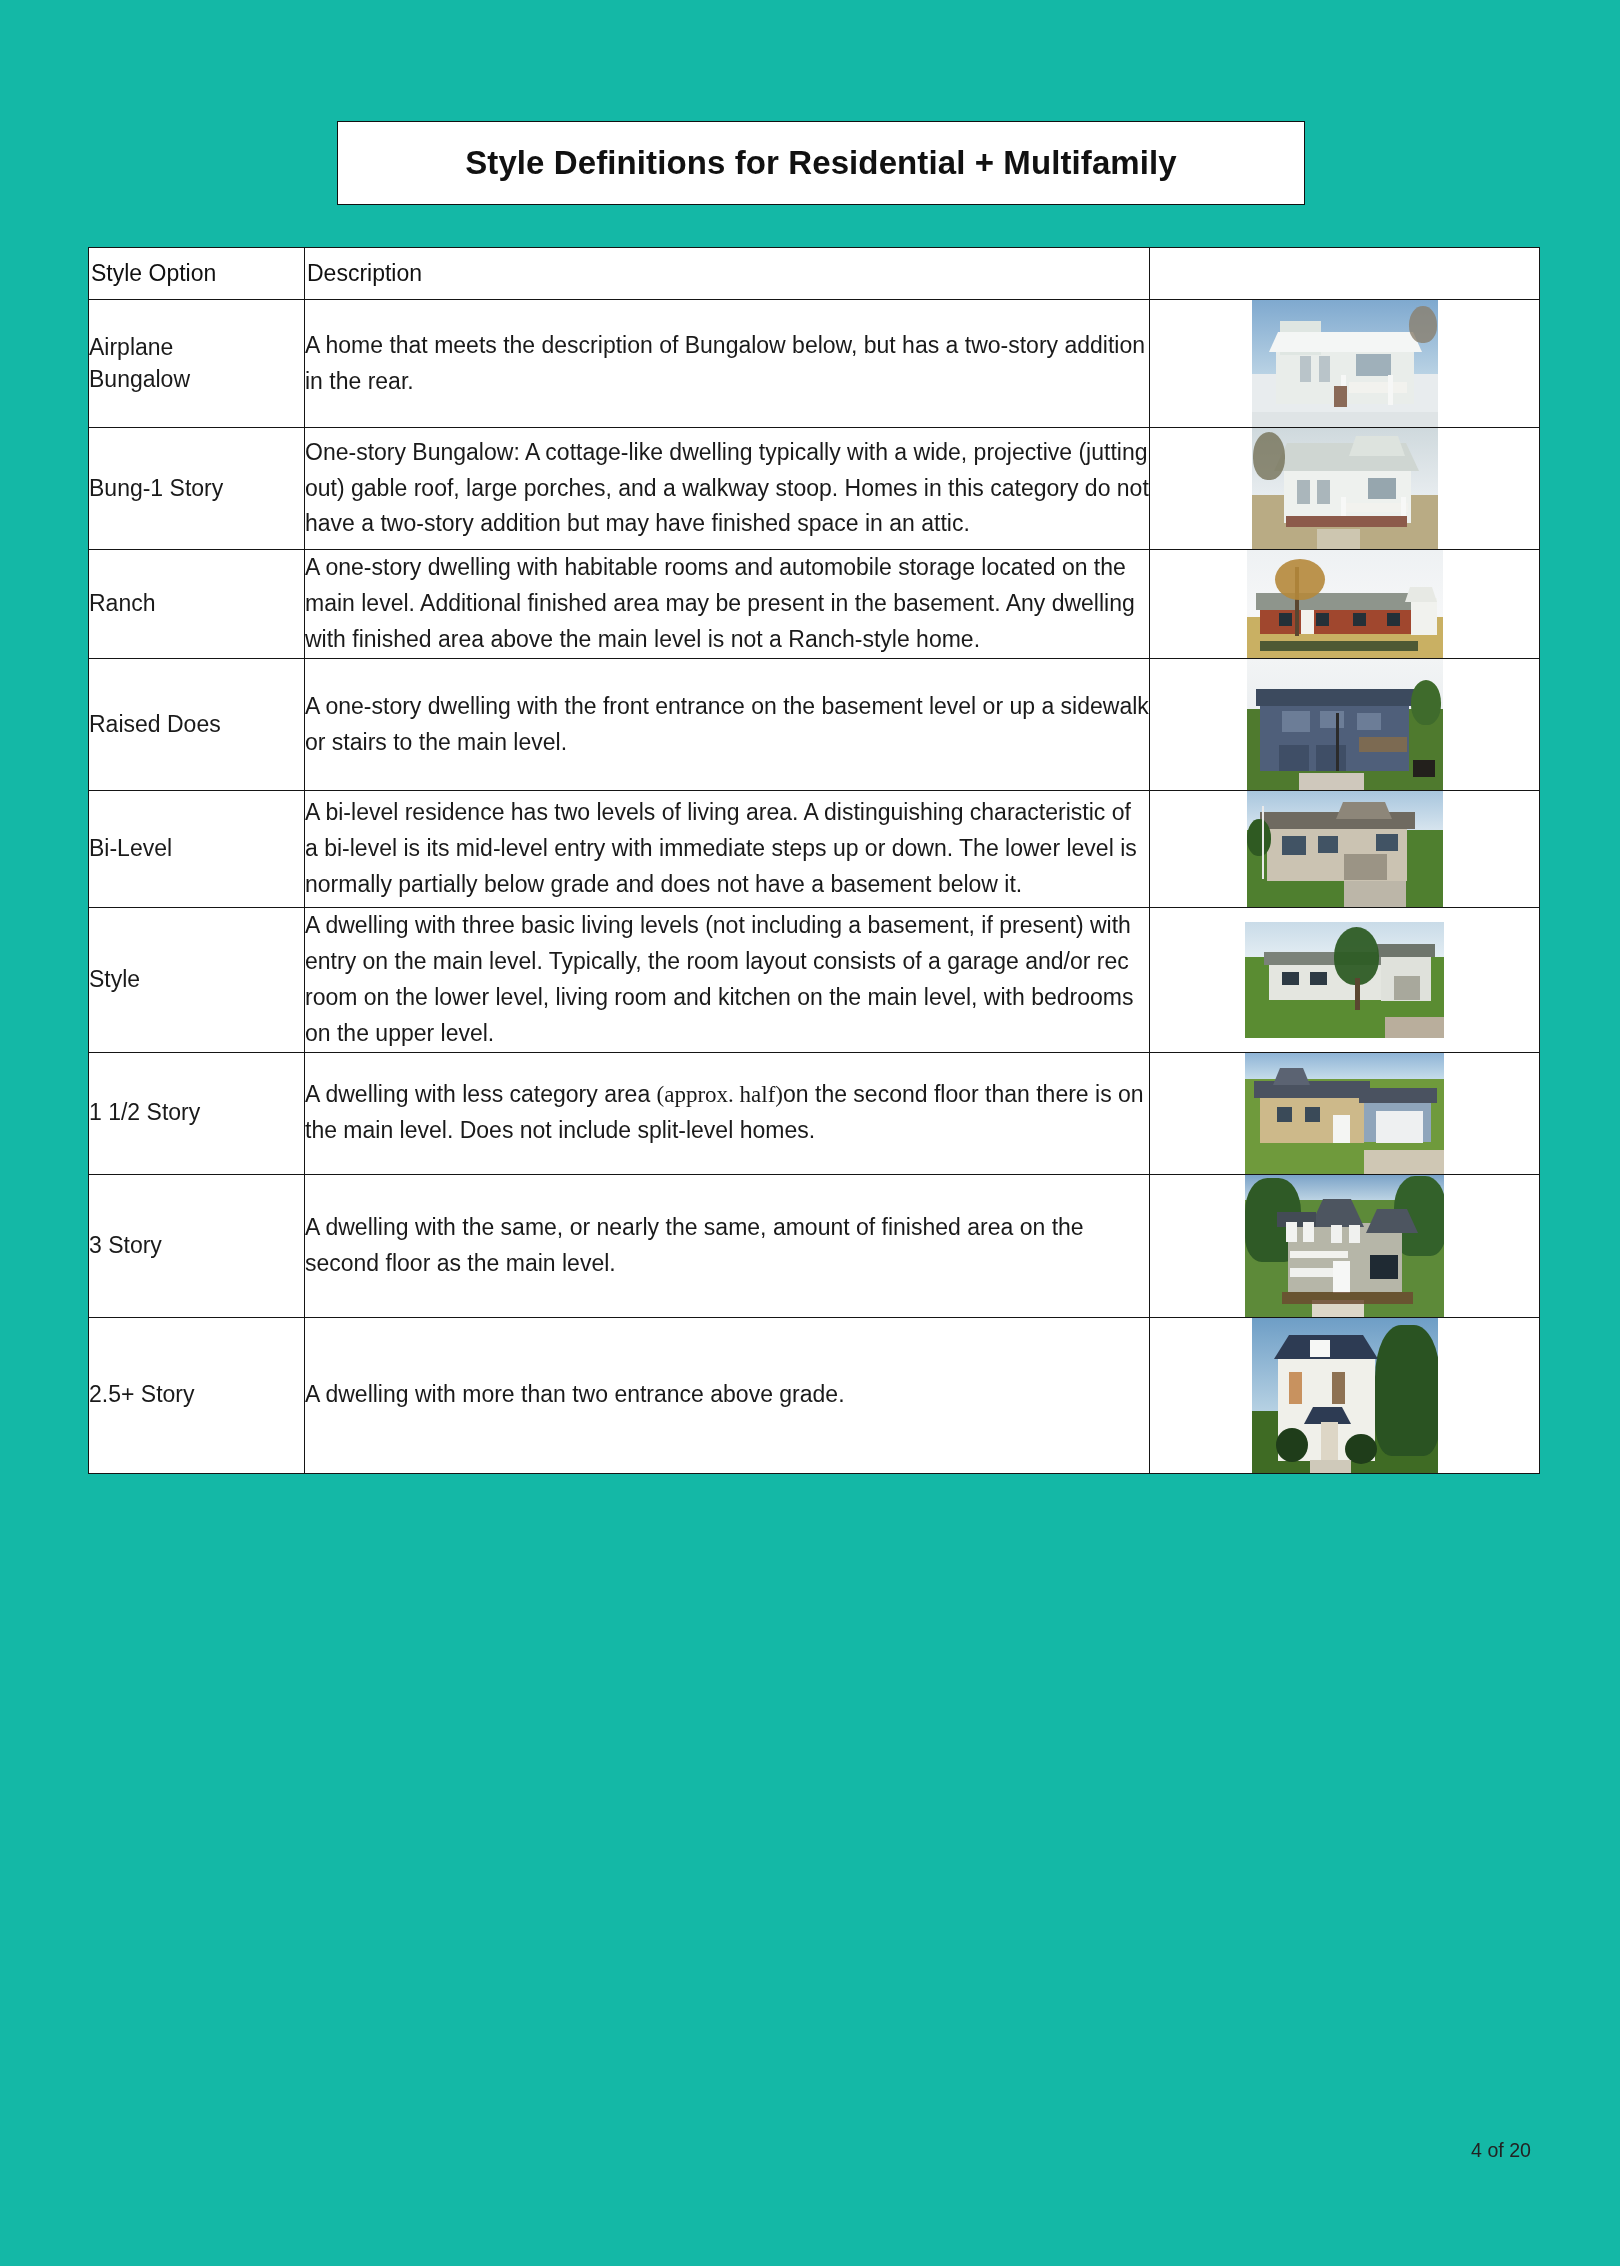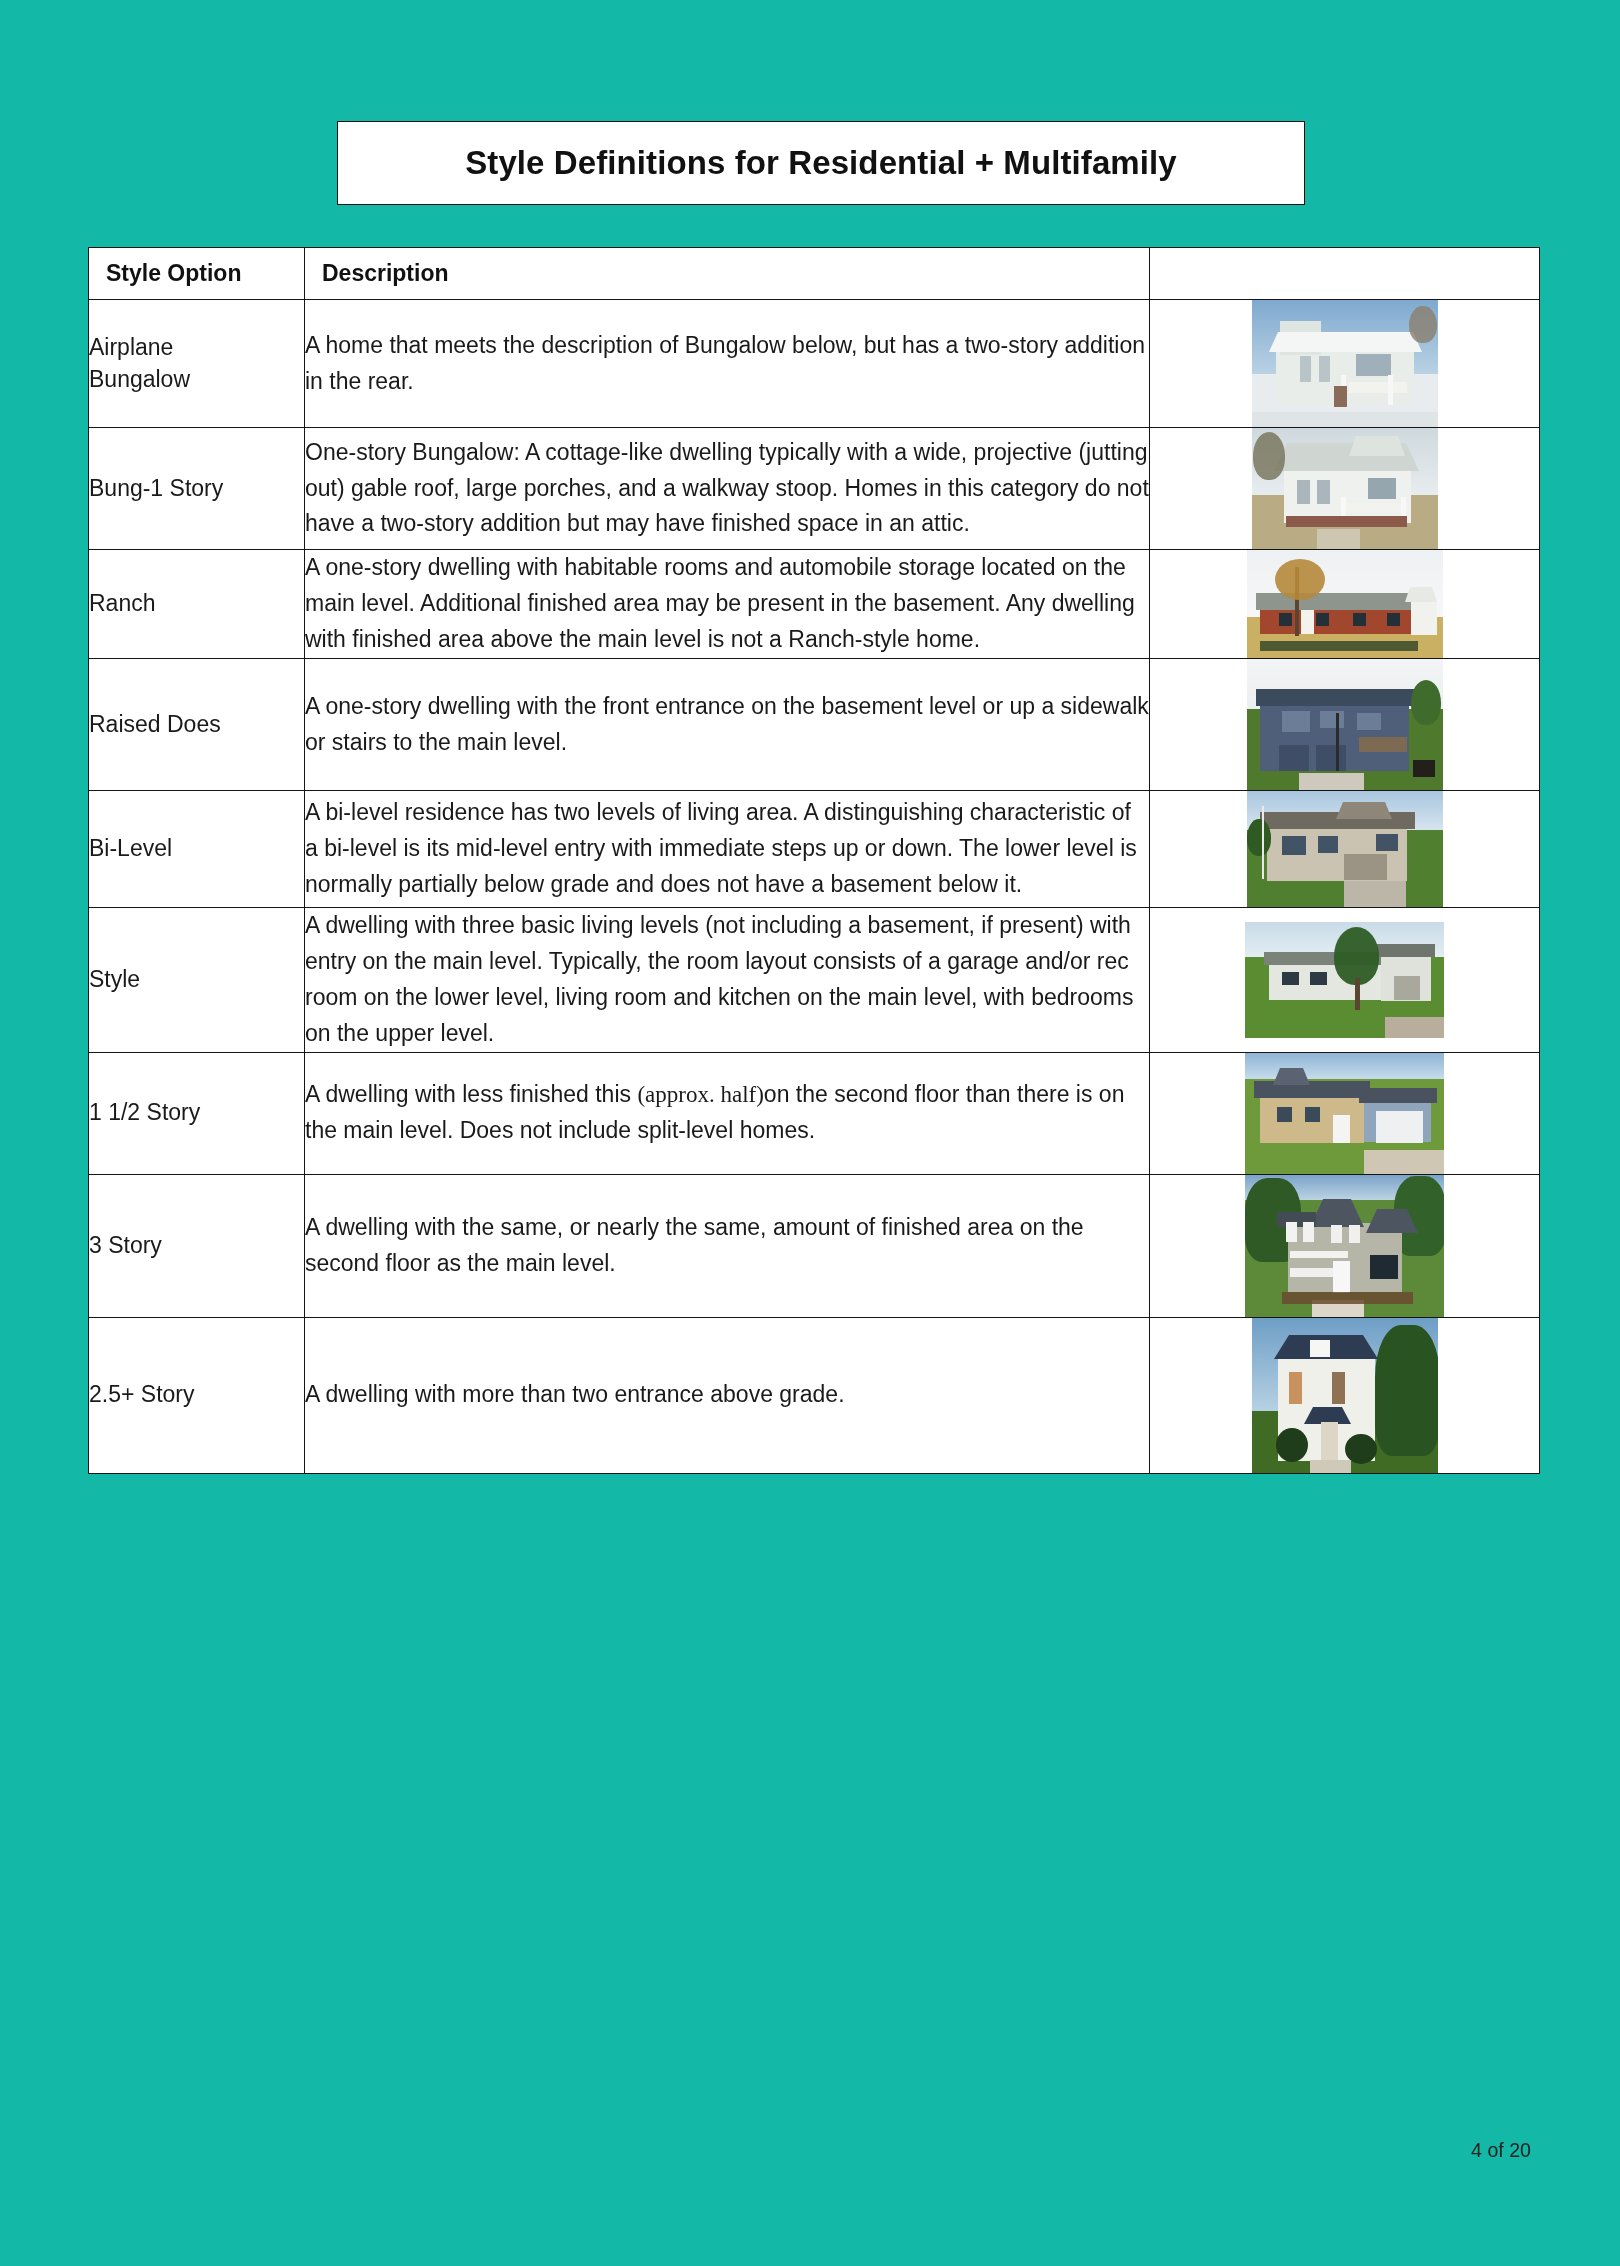--- a/index.html
+++ b/index.html
@@ -62,22 +62,22 @@
   table.styles th, table.styles td {
     border: 1.9px solid #151515;
     padding: 0;
     vertical-align: middle;
     background: #fff;
   }
   table.styles thead th {
     height: 52px;
     text-align: left;
     font-size: 23px;
-    font-weight: bold;
-    padding: 0 17px;
+    font-weight: normal;
+    padding: 0 2px;
     color: #111;
   }
   td.opt {
     font-size: 23px;
     padding: 9.3px 17px;
     line-height: 1.38;
     color: #1a1a1a;
     white-space: pre-line;
   }
   td.desc {
@@ -280,21 +280,21 @@
               <span class="tree" style="left:89px;top:5.6px;width:45px;height:58px;background:#2e5c25;opacity:.95;"></span>
               <span class="trunk" style="left:110px;top:56px;width:4.7px;height:32px;"></span>
               <span class="walk" style="left:140px;bottom:0;width:60px;height:20.5px;background:#b9ae9c;"></span>
             </span>
           </td>
         </tr>
 
         <tr>
           <td class="opt">1 1/2 Story</td>
           <td class="desc">
-            <span>A dwelling with less finished this </span><span class="serif-note">(approx. half)</span><span>on the second floor than there is on the main level. Does not include split-level homes.</span>
+            <span>A dwelling with less category area </span><span class="serif-note">(approx. half)</span><span>on the second floor than there is on the main level. Does not include split-level homes.</span>
           </td>
           <td class="imgcell">
             <span class="photo" style="width:199px;height:121px;">
               <span class="sky" style="height:22%;background:linear-gradient(#8fb4d6,#c5dcea);"></span>
               <span class="ground" style="height:78%;background:#6f9a3c;"></span>
               <span class="body" style="left:15px;top:43px;width:104px;height:47px;background:#cdb98a;"></span>
               <span class="roof" style="left:9.3px;top:28px;width:116px;height:17px;background:#4a5260;"></span>
               <span class="roof" style="left:28px;top:15px;width:37px;height:0;border-left:7.5px solid transparent;border-right:7.5px solid transparent;border-bottom:17px solid #5b6372;"></span>
               <span class="body" style="left:119px;top:48px;width:67px;height:41px;background:#8fa5bb;"></span>
               <span class="roof" style="left:114px;top:35px;width:78px;height:15px;background:#4a5260;"></span>

